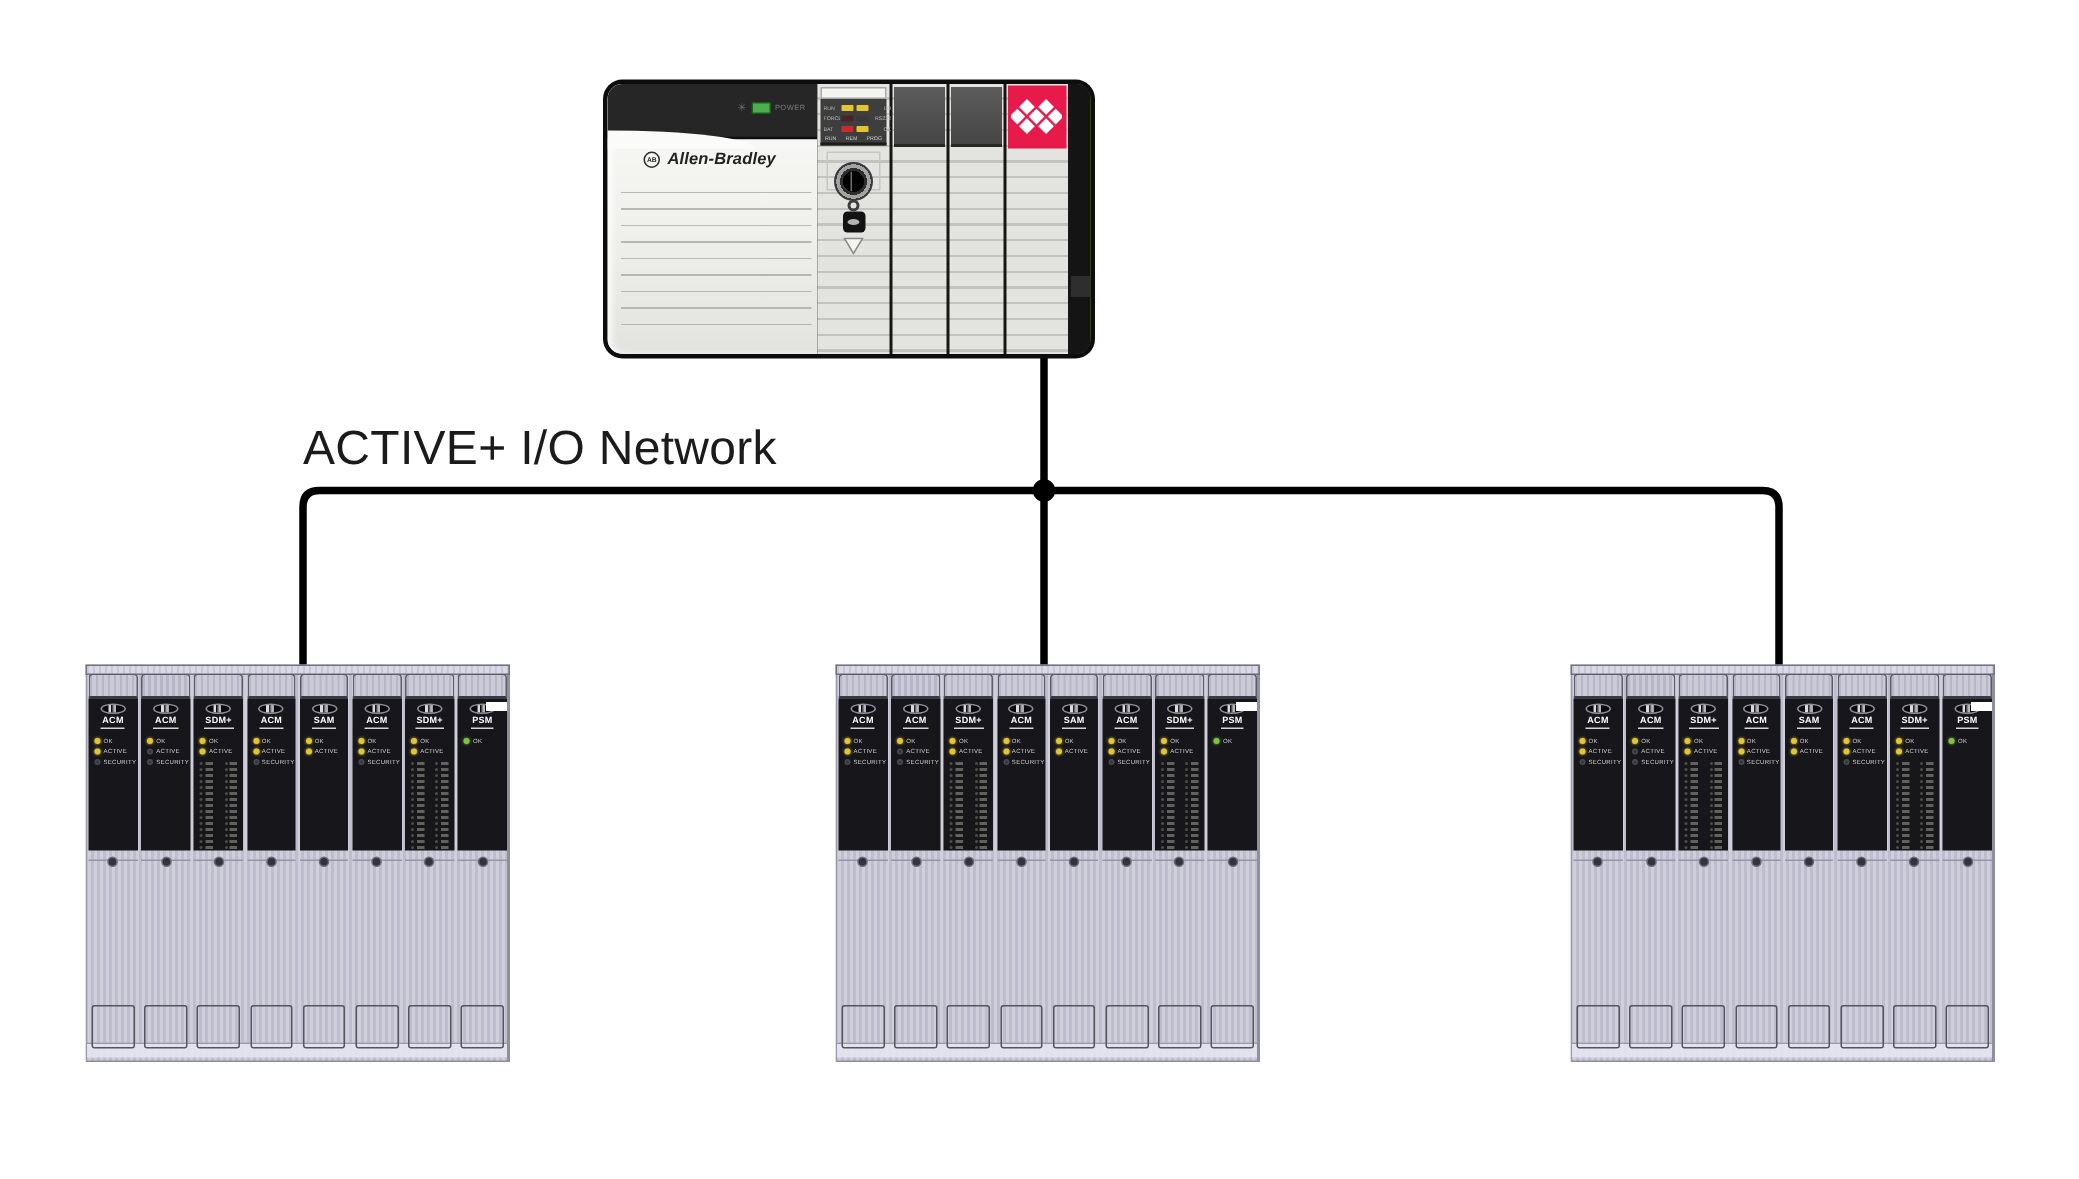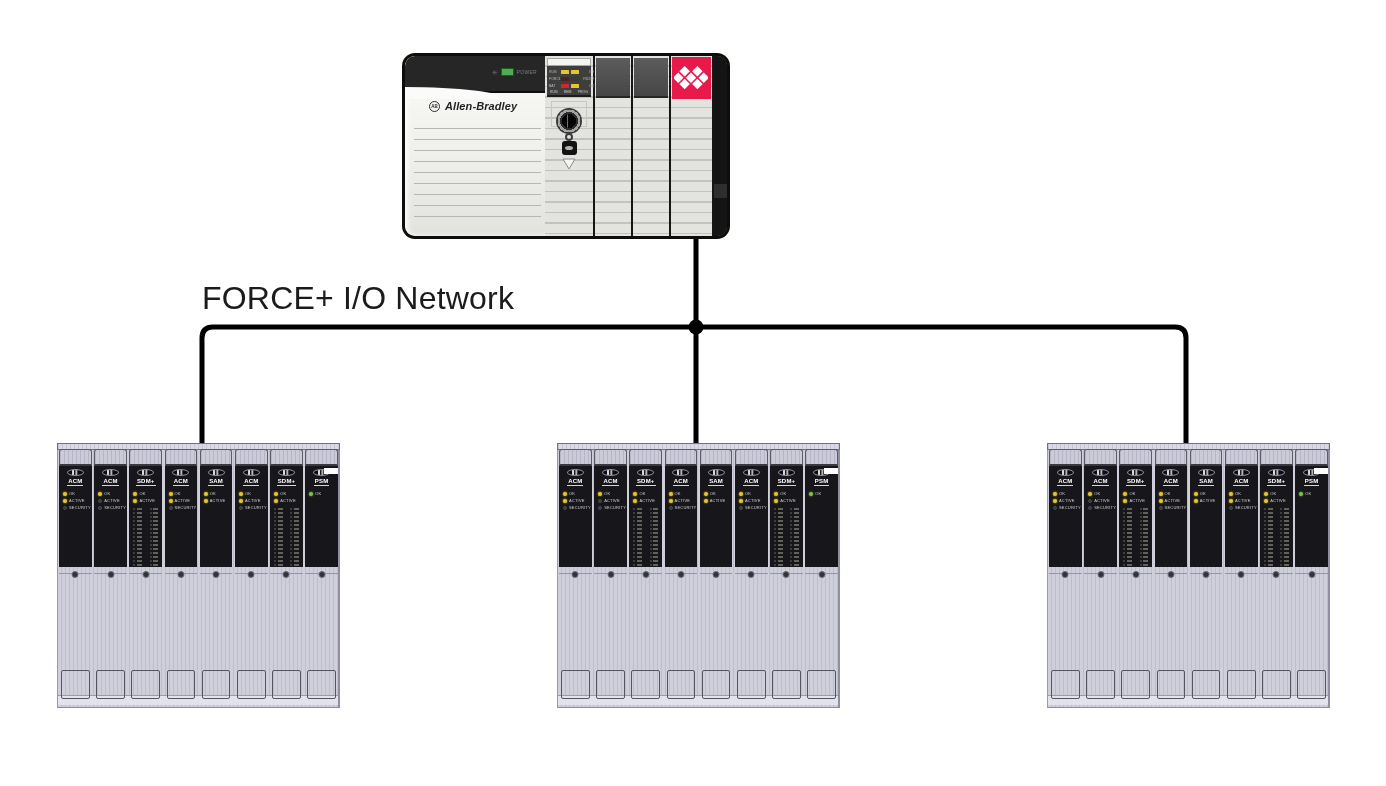--- a/index.html
+++ b/index.html
@@ -117,21 +117,21 @@
 <body>
 
 <div class="canvas">
 
   <svg class="netsvg" width="1386" height="786">
     <path d="M202,445 V338 Q202,327 213,327 H1175 Q1186,327 1186,338 V445" fill="none" stroke="#000" stroke-width="5"></path>
     <path d="M696,236 V445" fill="none" stroke="#000" stroke-width="5"></path>
     <circle cx="696" cy="327" r="7.5" fill="#000"></circle>
   </svg>
 
-  <div class="net-label">FORCE+ I/O Network</div>
+  <div class="net-label">ACTIVE+ I/O Network</div>
 
   <div class="chassis">
     <div class="chassis-in">
 
       <div class="psu">
         <div class="psu-band">
           <div class="pwr">
             <span class="pwr-star">✳</span>
             <span class="pwr-led"></span>
             <span class="pwr-lbl">POWER</span>

